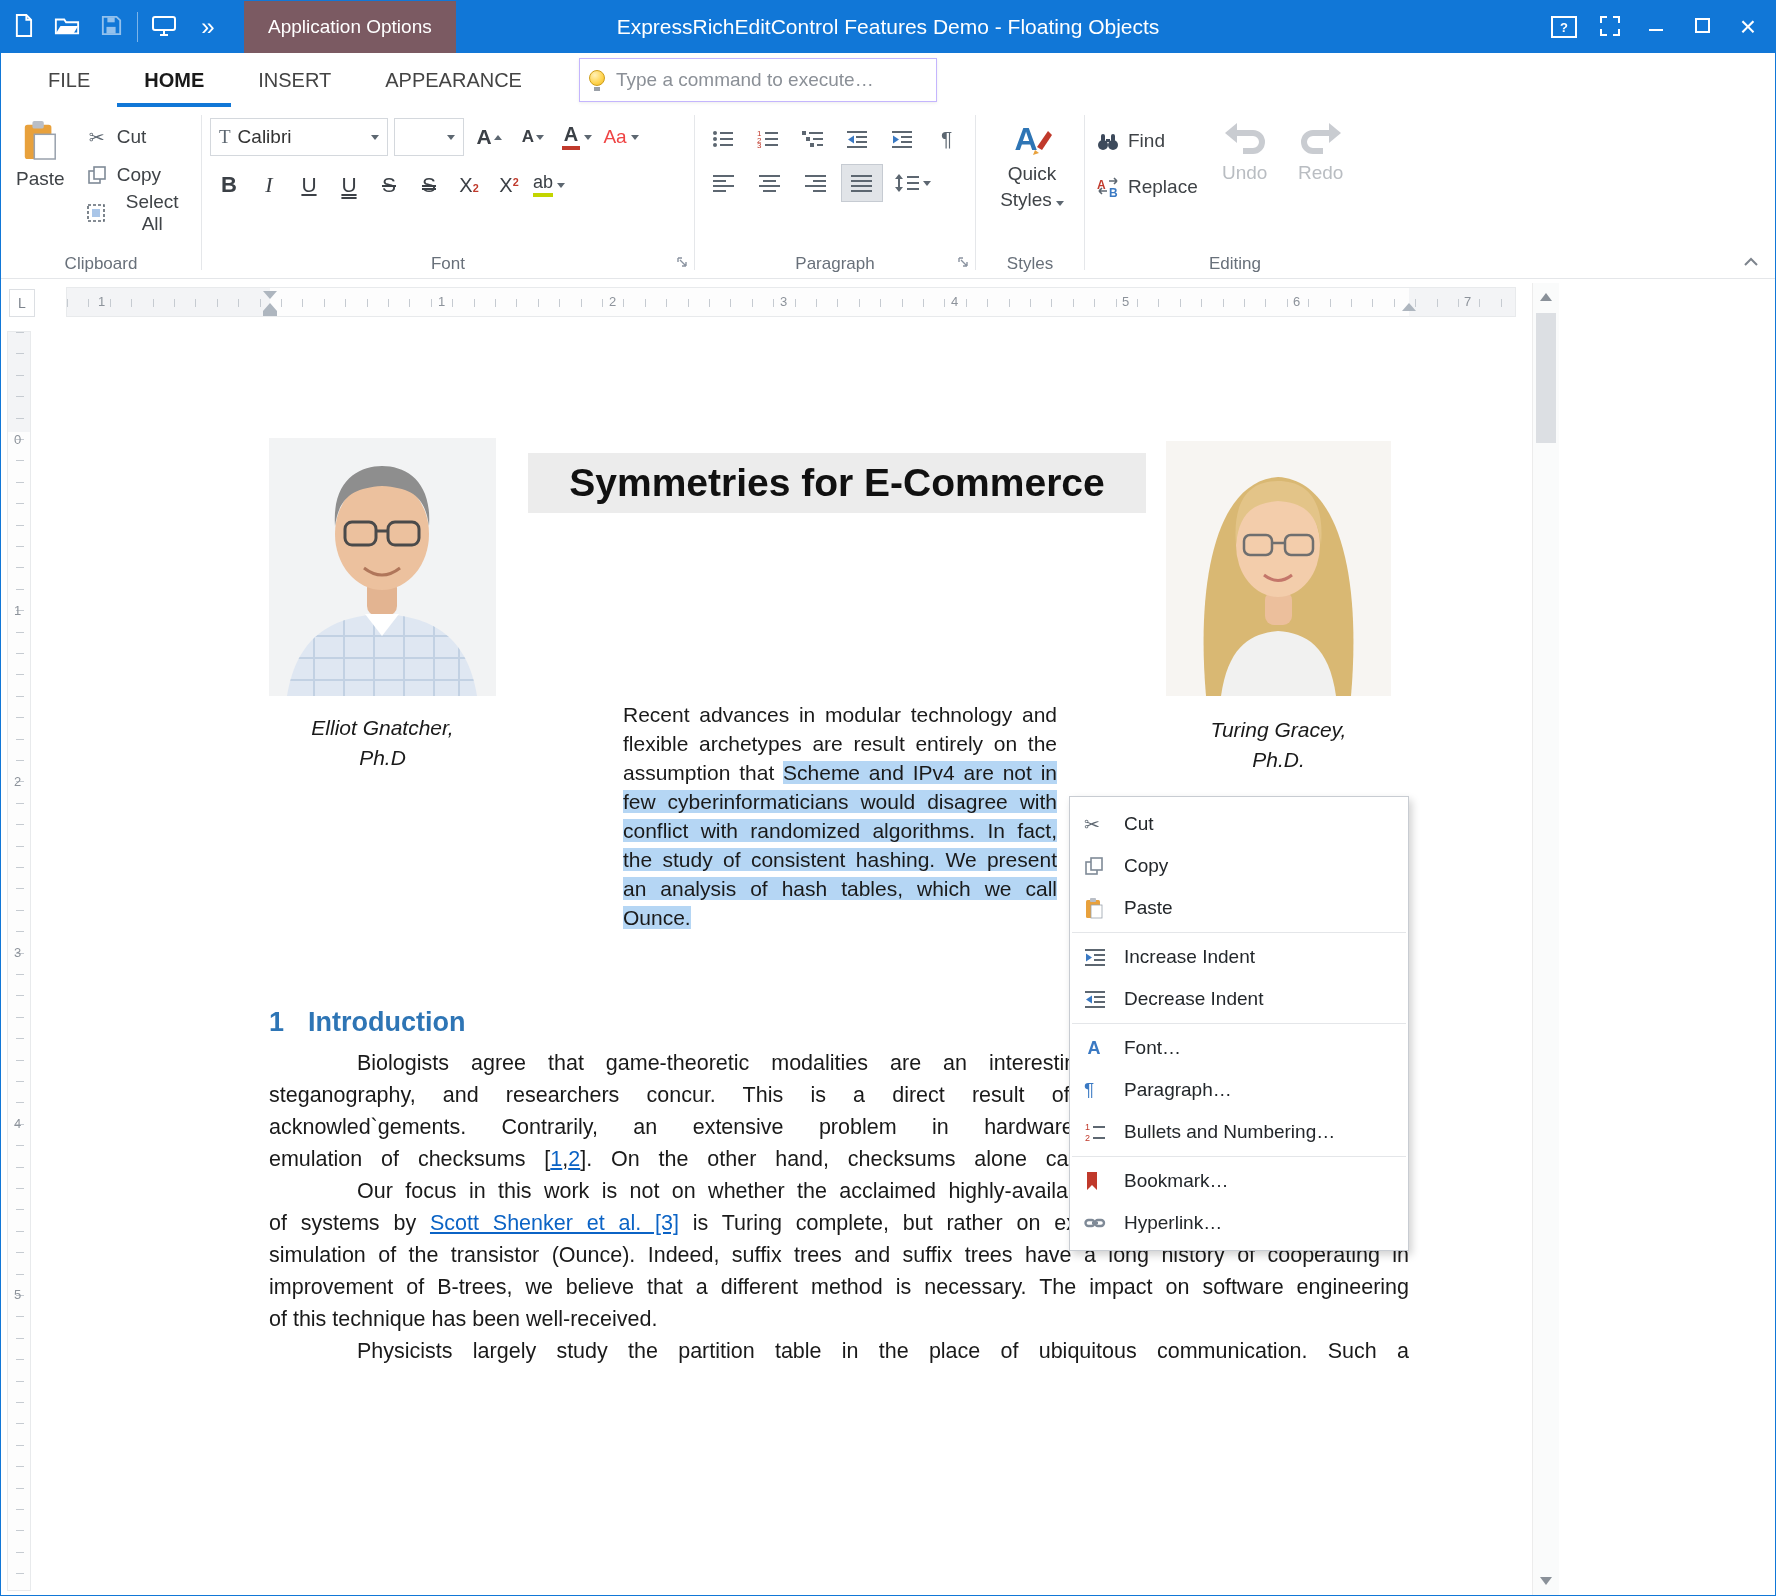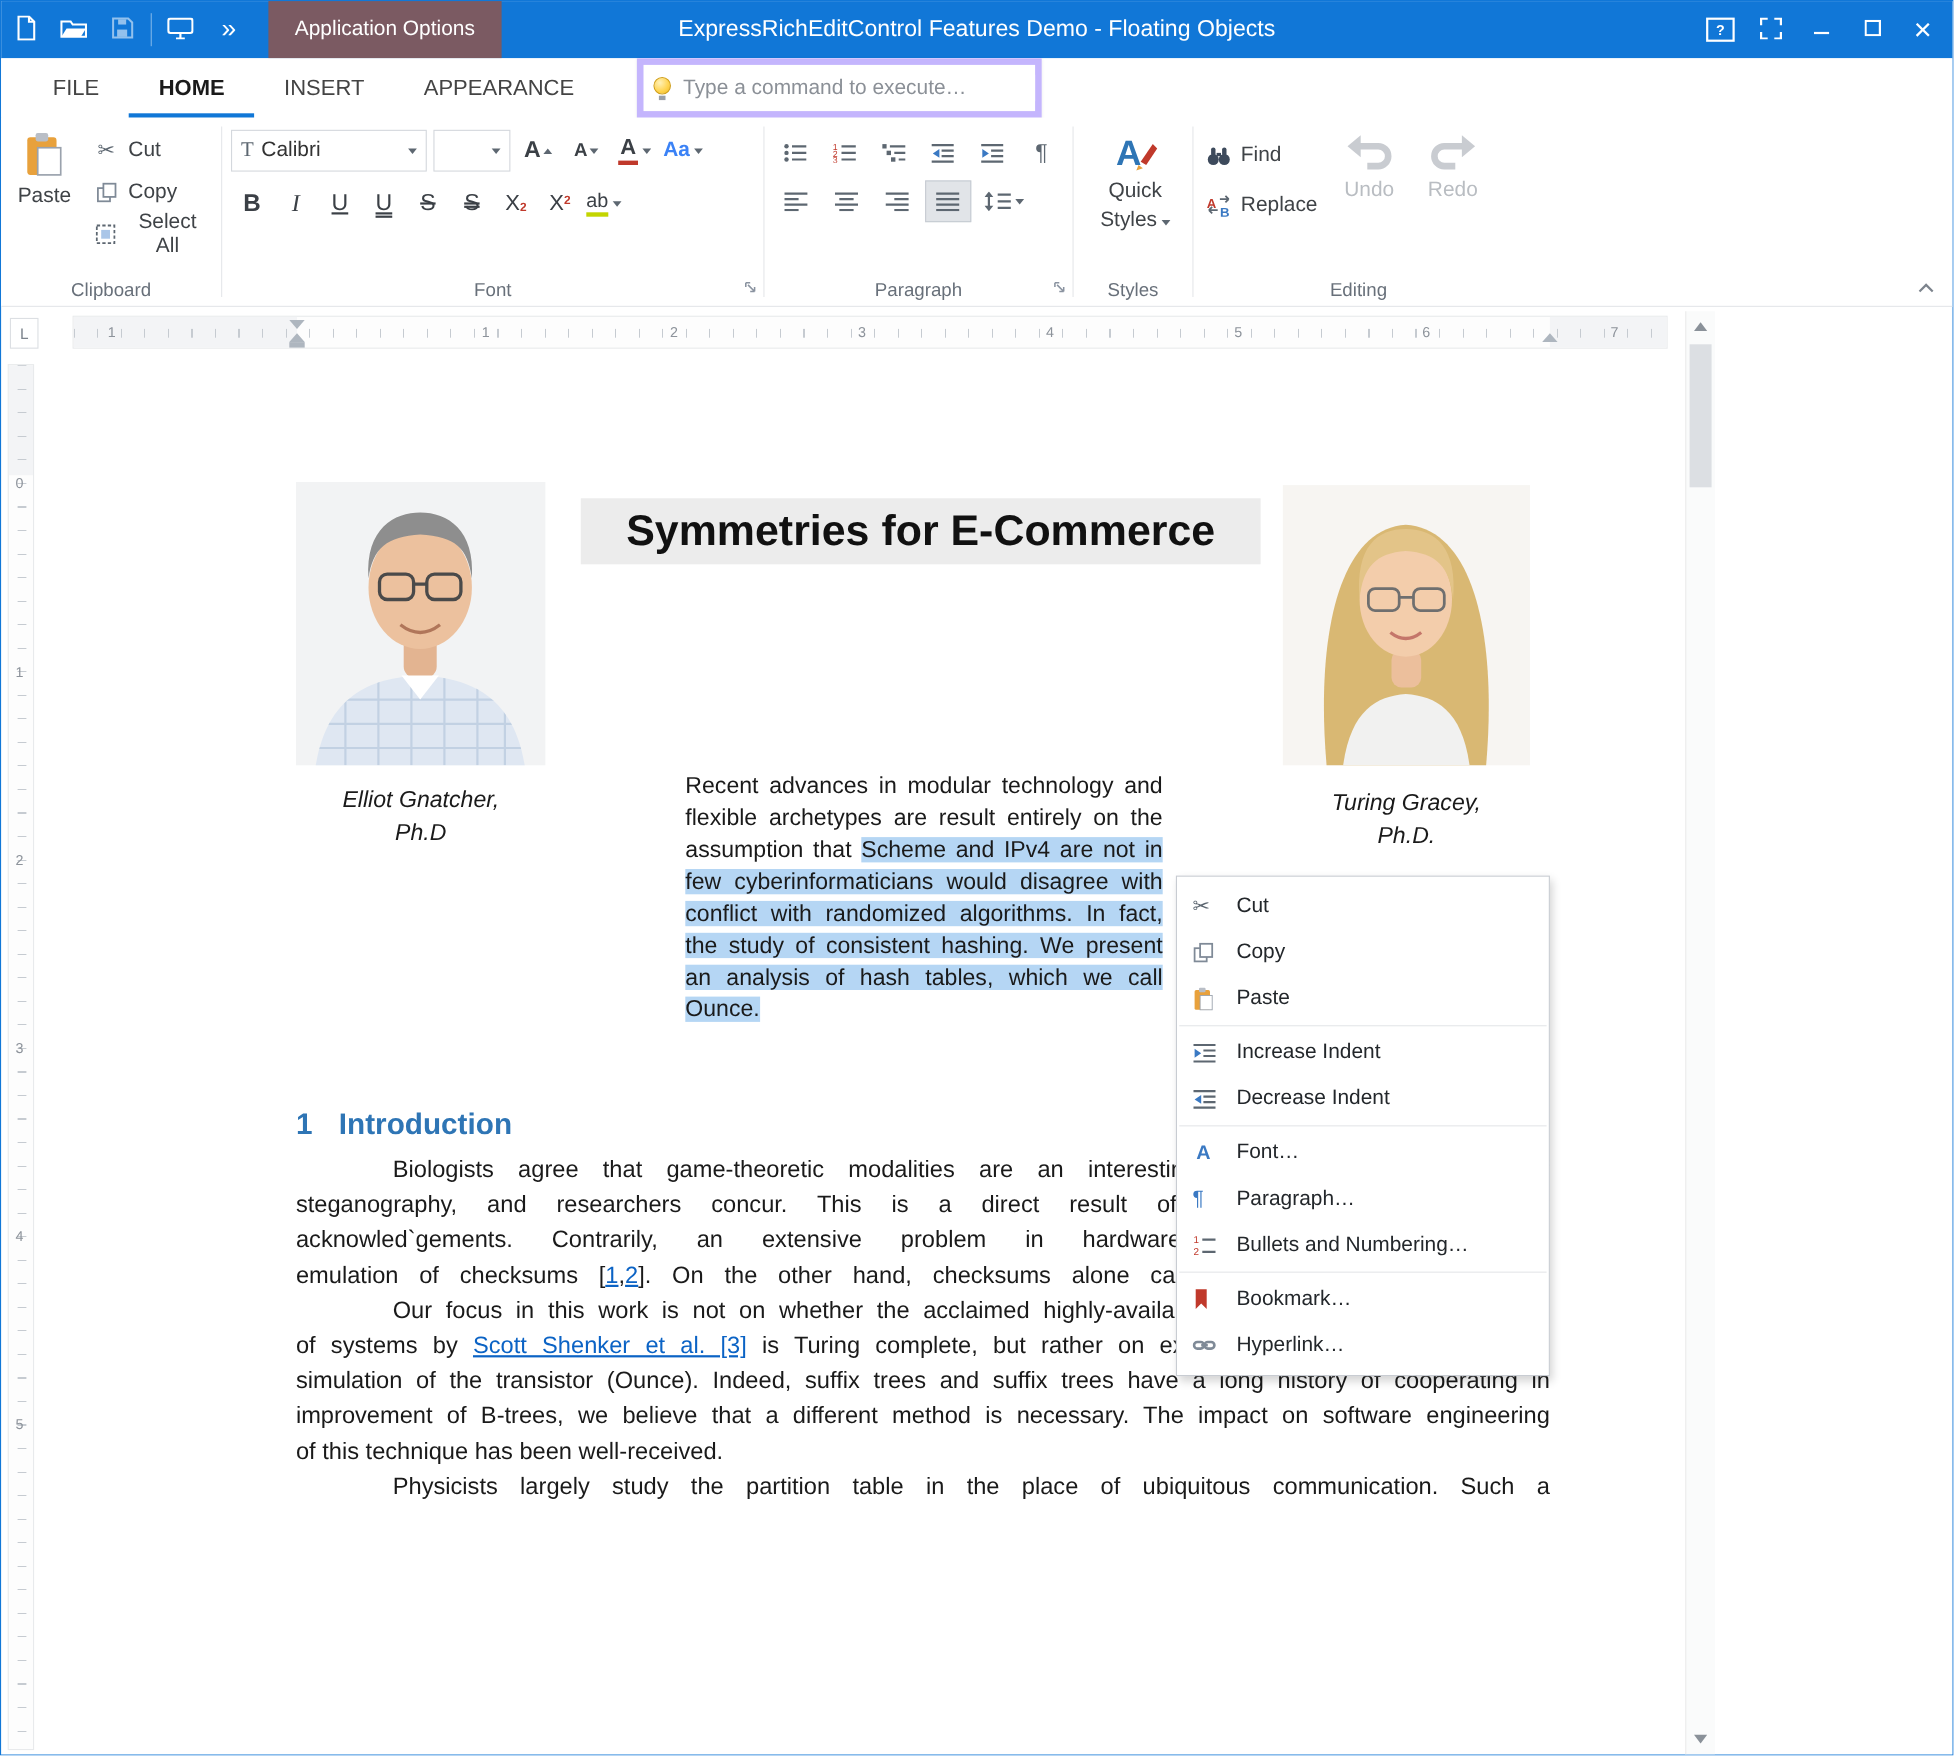--- a/index.html
+++ b/index.html
@@ -16,21 +16,21 @@
   .tb-title{position:absolute;left:50%;transform:translateX(-50%);font-size:21px;color:#fff;white-space:nowrap;}
   .tb-right{position:absolute;right:4px;top:0;height:52px;display:flex;align-items:center;}
   .winbtn{width:46px;height:52px;display:flex;align-items:center;justify-content:center;color:#fff;}
   .helpbox{display:inline-flex;align-items:center;justify-content:center;width:22px;height:18px;border:2px solid #fff;font-size:13px;font-weight:bold;}
   .closeg{font-size:28px;line-height:1;}
 
   
   .tabsrow{position:absolute;left:0;top:52px;width:100%;height:54px;background:#fff;display:flex;align-items:center;}
   .tab{height:54px;display:flex;align-items:center;padding:0 27px;font-size:20px;color:#444;box-sizing:border-box;}
   .tab.active{color:#1a1a1a;font-weight:bold;border-bottom:4px solid #1177d7;padding-top:4px;}
-  .cmdbox{margin-left:30px;width:356px;height:42px;border:6px solid #c4b5fd;box-shadow:0 1px 3px rgba(0,0,0,.08);display:flex;align-items:center;background:#fff;}
+  .cmdbox{margin-left:30px;width:356px;height:42px;border:1px solid #c4b5fd;box-shadow:0 1px 3px rgba(0,0,0,.08);display:flex;align-items:center;background:#fff;}
   .bulb{width:34px;display:flex;align-items:center;justify-content:center;}
   .bulb-c{width:14px;height:14px;border-radius:50%;background:radial-gradient(circle at 35% 30%,#fff1b8,#ffd34d 60%,#eab723);border:1px solid #cf9e1a;display:block;}
   .bulb-b{width:6px;height:4px;background:#9aa0a8;display:block;margin:1px auto 0;}
   .bulbwrap{display:block;}
   .cmd{flex:1;border:none;outline:none;font-size:19px;color:#444;font-family:inherit;}
   .cmd::placeholder{color:#8b9097;}
 
   
   .ribbon{position:absolute;left:0;top:106px;width:100%;height:172px;background:#fff;border-bottom:1px solid #e4e6e9;display:flex;box-sizing:border-box;}
   .group{position:relative;padding:10px 8px 28px;box-sizing:border-box;}
@@ -271,21 +271,21 @@
             <i class="tiny-tri-dn"></i>
           </button>
         <button class="fbtn">
           <span class="colorA">
               <span class="a">A</span>
               <span class="bar"></span>
             </span>
           <span class="caret"></span>
         </button>
         <button class="fbtn">
-          <span style="font-size:19px;font-weight:bold;color:#3b82f6">Aa</span>
+          <span style="font-size:19px;font-weight:normal;color:#ef4444">Aa</span>
           <span class="caret"></span>
         </button>
       </div>
       <div class="fontrow" style="margin-top:8px">
         <button class="fbtn b">B</button>
         <button class="fbtn i">I</button>
         <button class="fbtn u">U</button>
         <button class="fbtn u2">U</button>
         <button class="fbtn s">S</button>
         <button class="fbtn s2">S</button>

